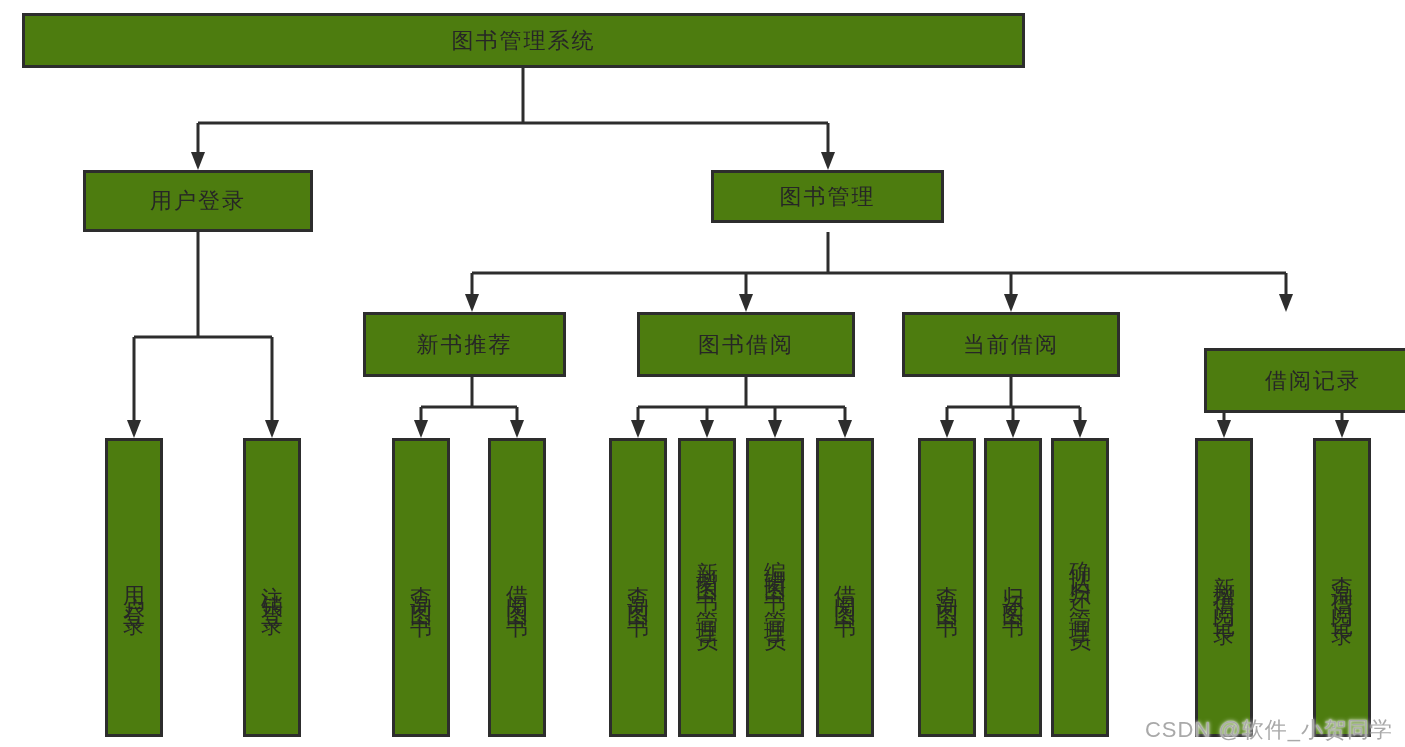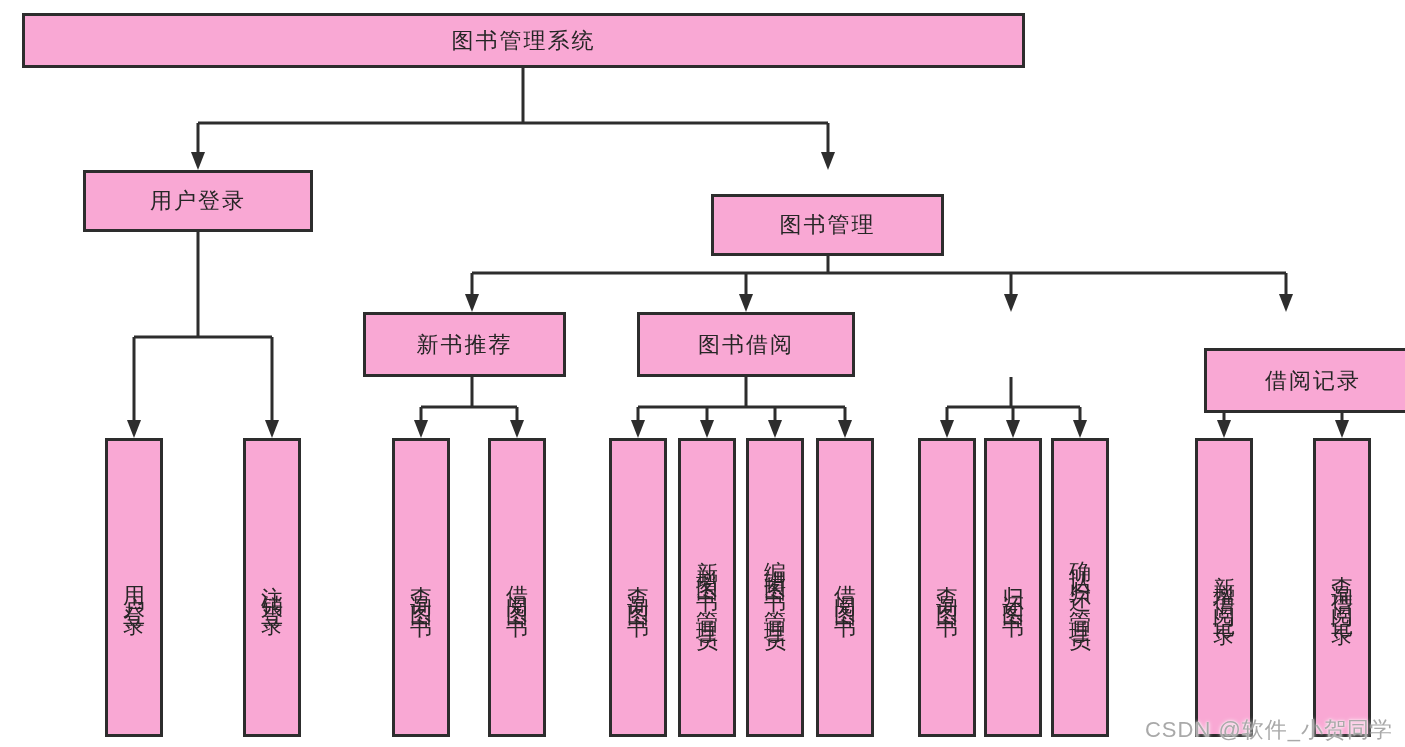--- a/index.html
+++ b/index.html
@@ -20,21 +20,21 @@
   .connectors .ln {
     stroke: var(--line, #2d2d2d);
     stroke-width: 3;
     fill: none;
   }
   .connectors .ah { fill: var(--line, #2d2d2d); stroke: none; }
   .box {
     position: absolute;
     box-sizing: border-box;
     border: 3px solid var(--line, #2d2d2d);
-    background: #f9a8d4;
+    background: #4d7c0f;
     display: flex;
     align-items: center;
     justify-content: center;
     color: var(--text, #262626);
     font-size: 22px;
     z-index: 2;
   }
   .box .lbl { white-space: nowrap; letter-spacing: 2px; }
   .vbox .lbl {
     writing-mode: vertical-rl;
@@ -91,29 +91,32 @@
     </g>
   </svg>
 
   <div class="box" style="left:22px; top:13px; width:1003px; height:55px;">
     <span class="lbl">图书管理系统</span>
   </div>
 
   <div class="box" style="left:83px; top:170px; width:230px; height:62px;">
     <span class="lbl">用户登录</span>
   </div>
-  <div class="box" style="left:711px; top:170px; width:233px; height:62px;margin-top:24px;">
+  <div class="box" style="left:711px; top:170px; width:233px; height:53px;">
     <span class="lbl">图书管理</span>
   </div>
 
   <div class="box" style="left:363px; top:312px; width:203px; height:65px;">
     <span class="lbl">新书推荐</span>
   </div>
   <div class="box" style="left:637px; top:312px; width:218px; height:65px;">
     <span class="lbl">图书借阅</span>
+  </div>
+  <div class="box" style="left:902px; top:312px; width:218px; height:65px;">
+    <span class="lbl">当前借阅</span>
   </div>
   <div class="box" style="left:1204px; top:312px; width:218px; height:65px;margin-top:36px;">
     <span class="lbl">借阅记录</span>
   </div>
 
   <div class="box vbox" style="left:105px; top:438px; width:58px; height:299px;">
     <span class="lbl">用户登录</span>
   </div>
   <div class="box vbox" style="left:243px; top:438px; width:58px; height:299px;">
     <span class="lbl">注销登录</span>

